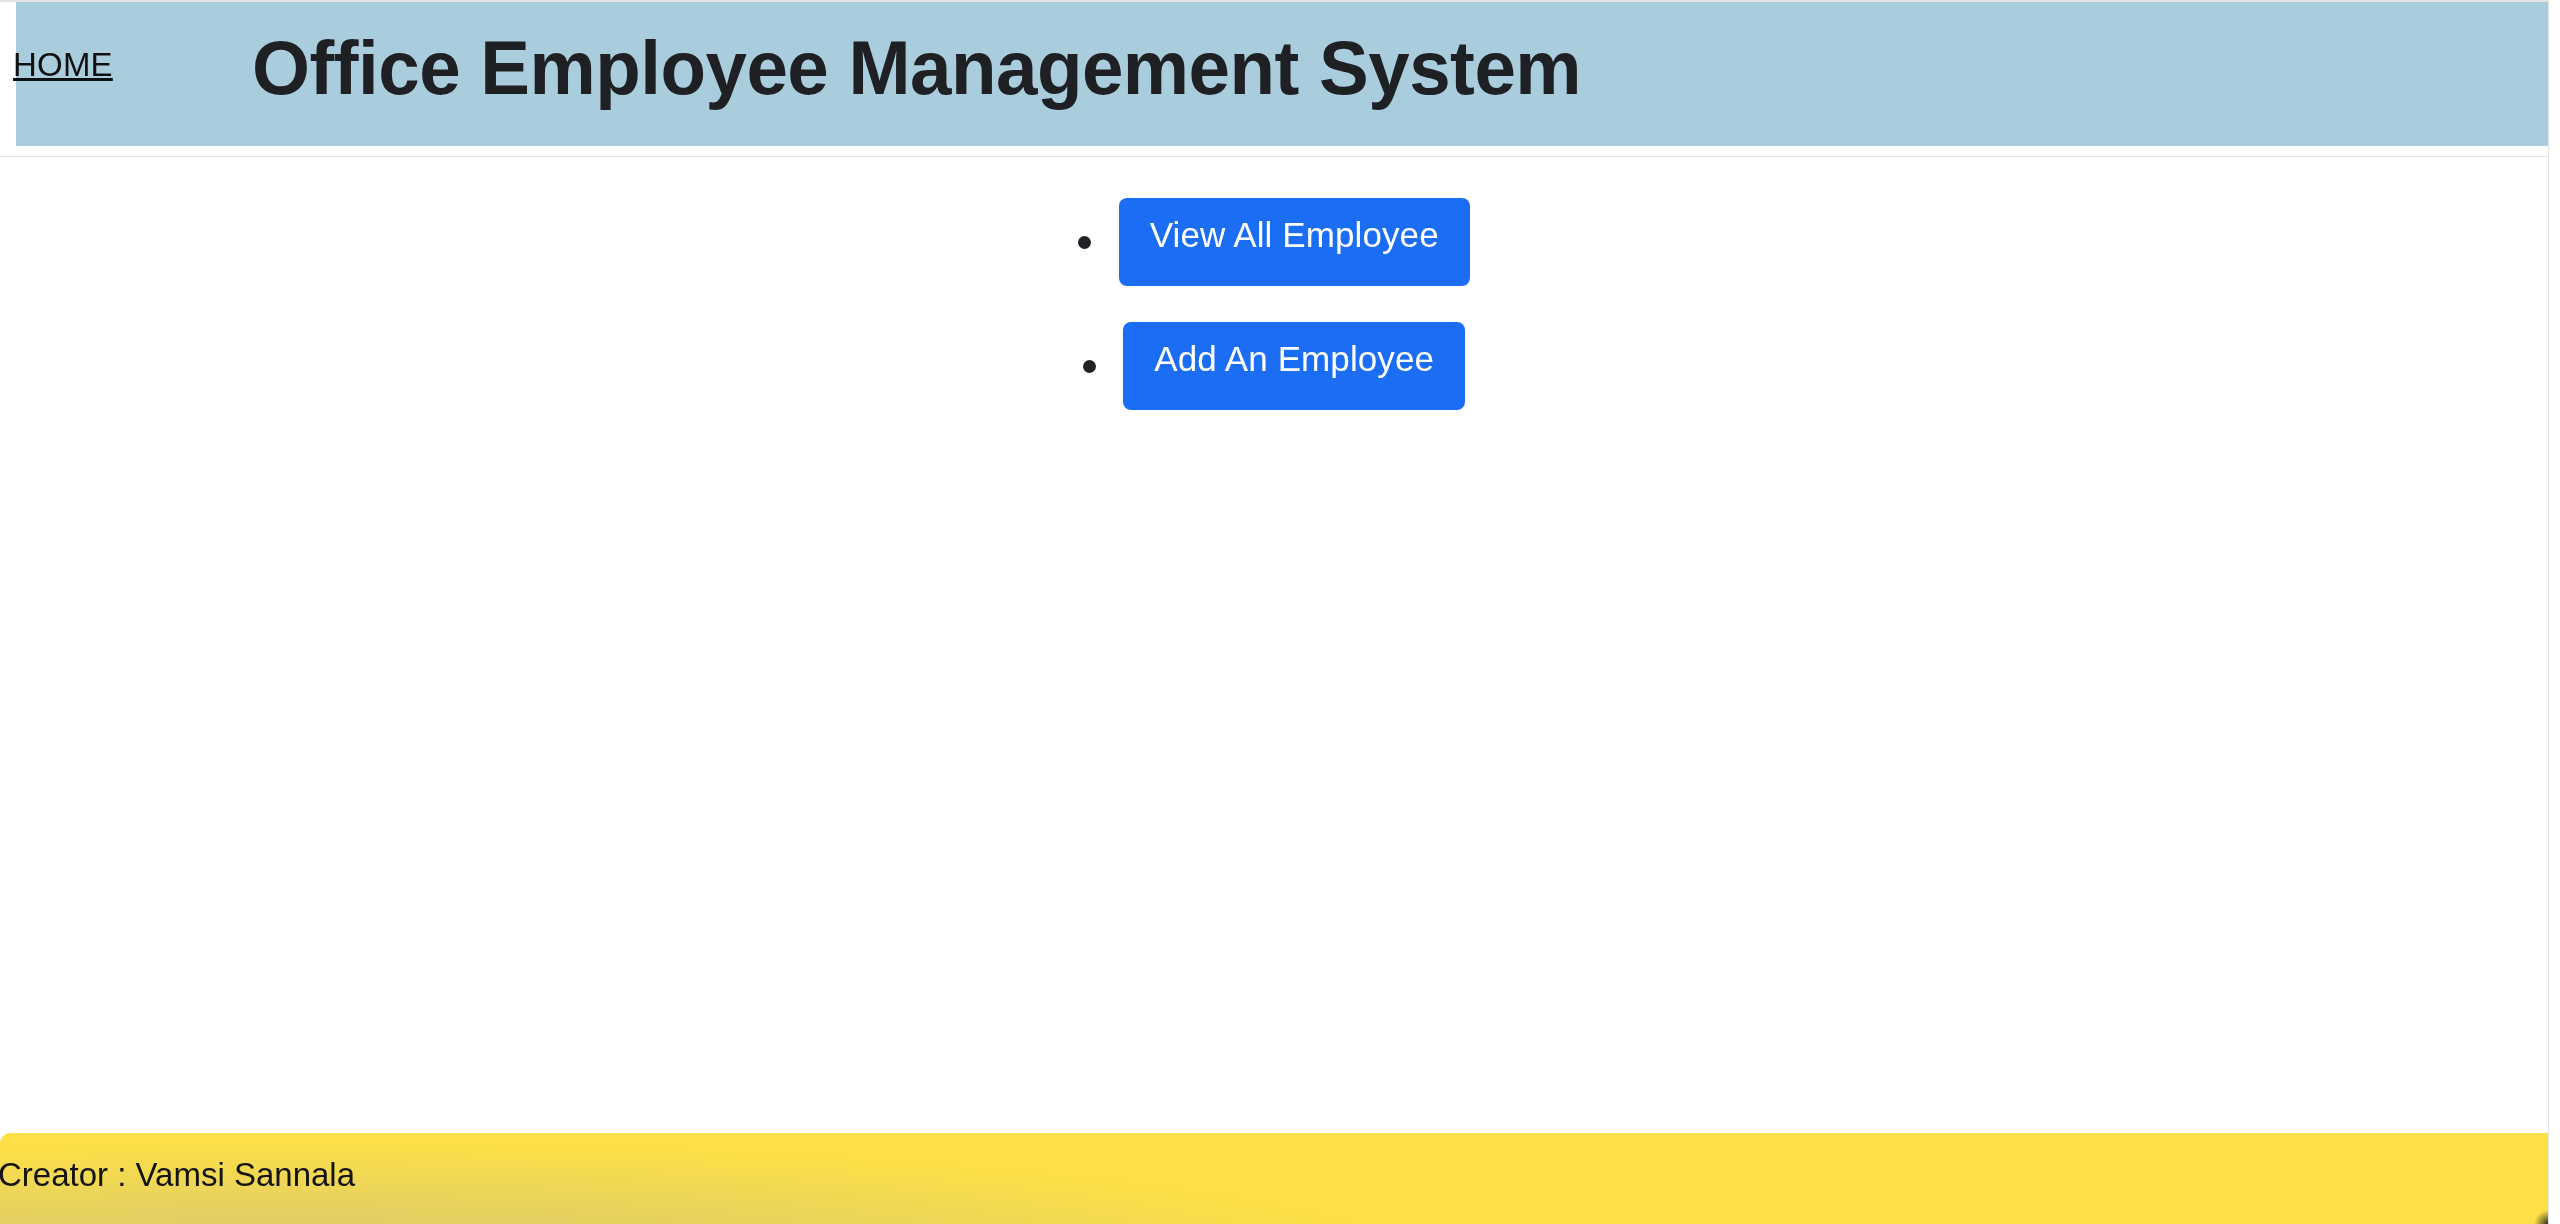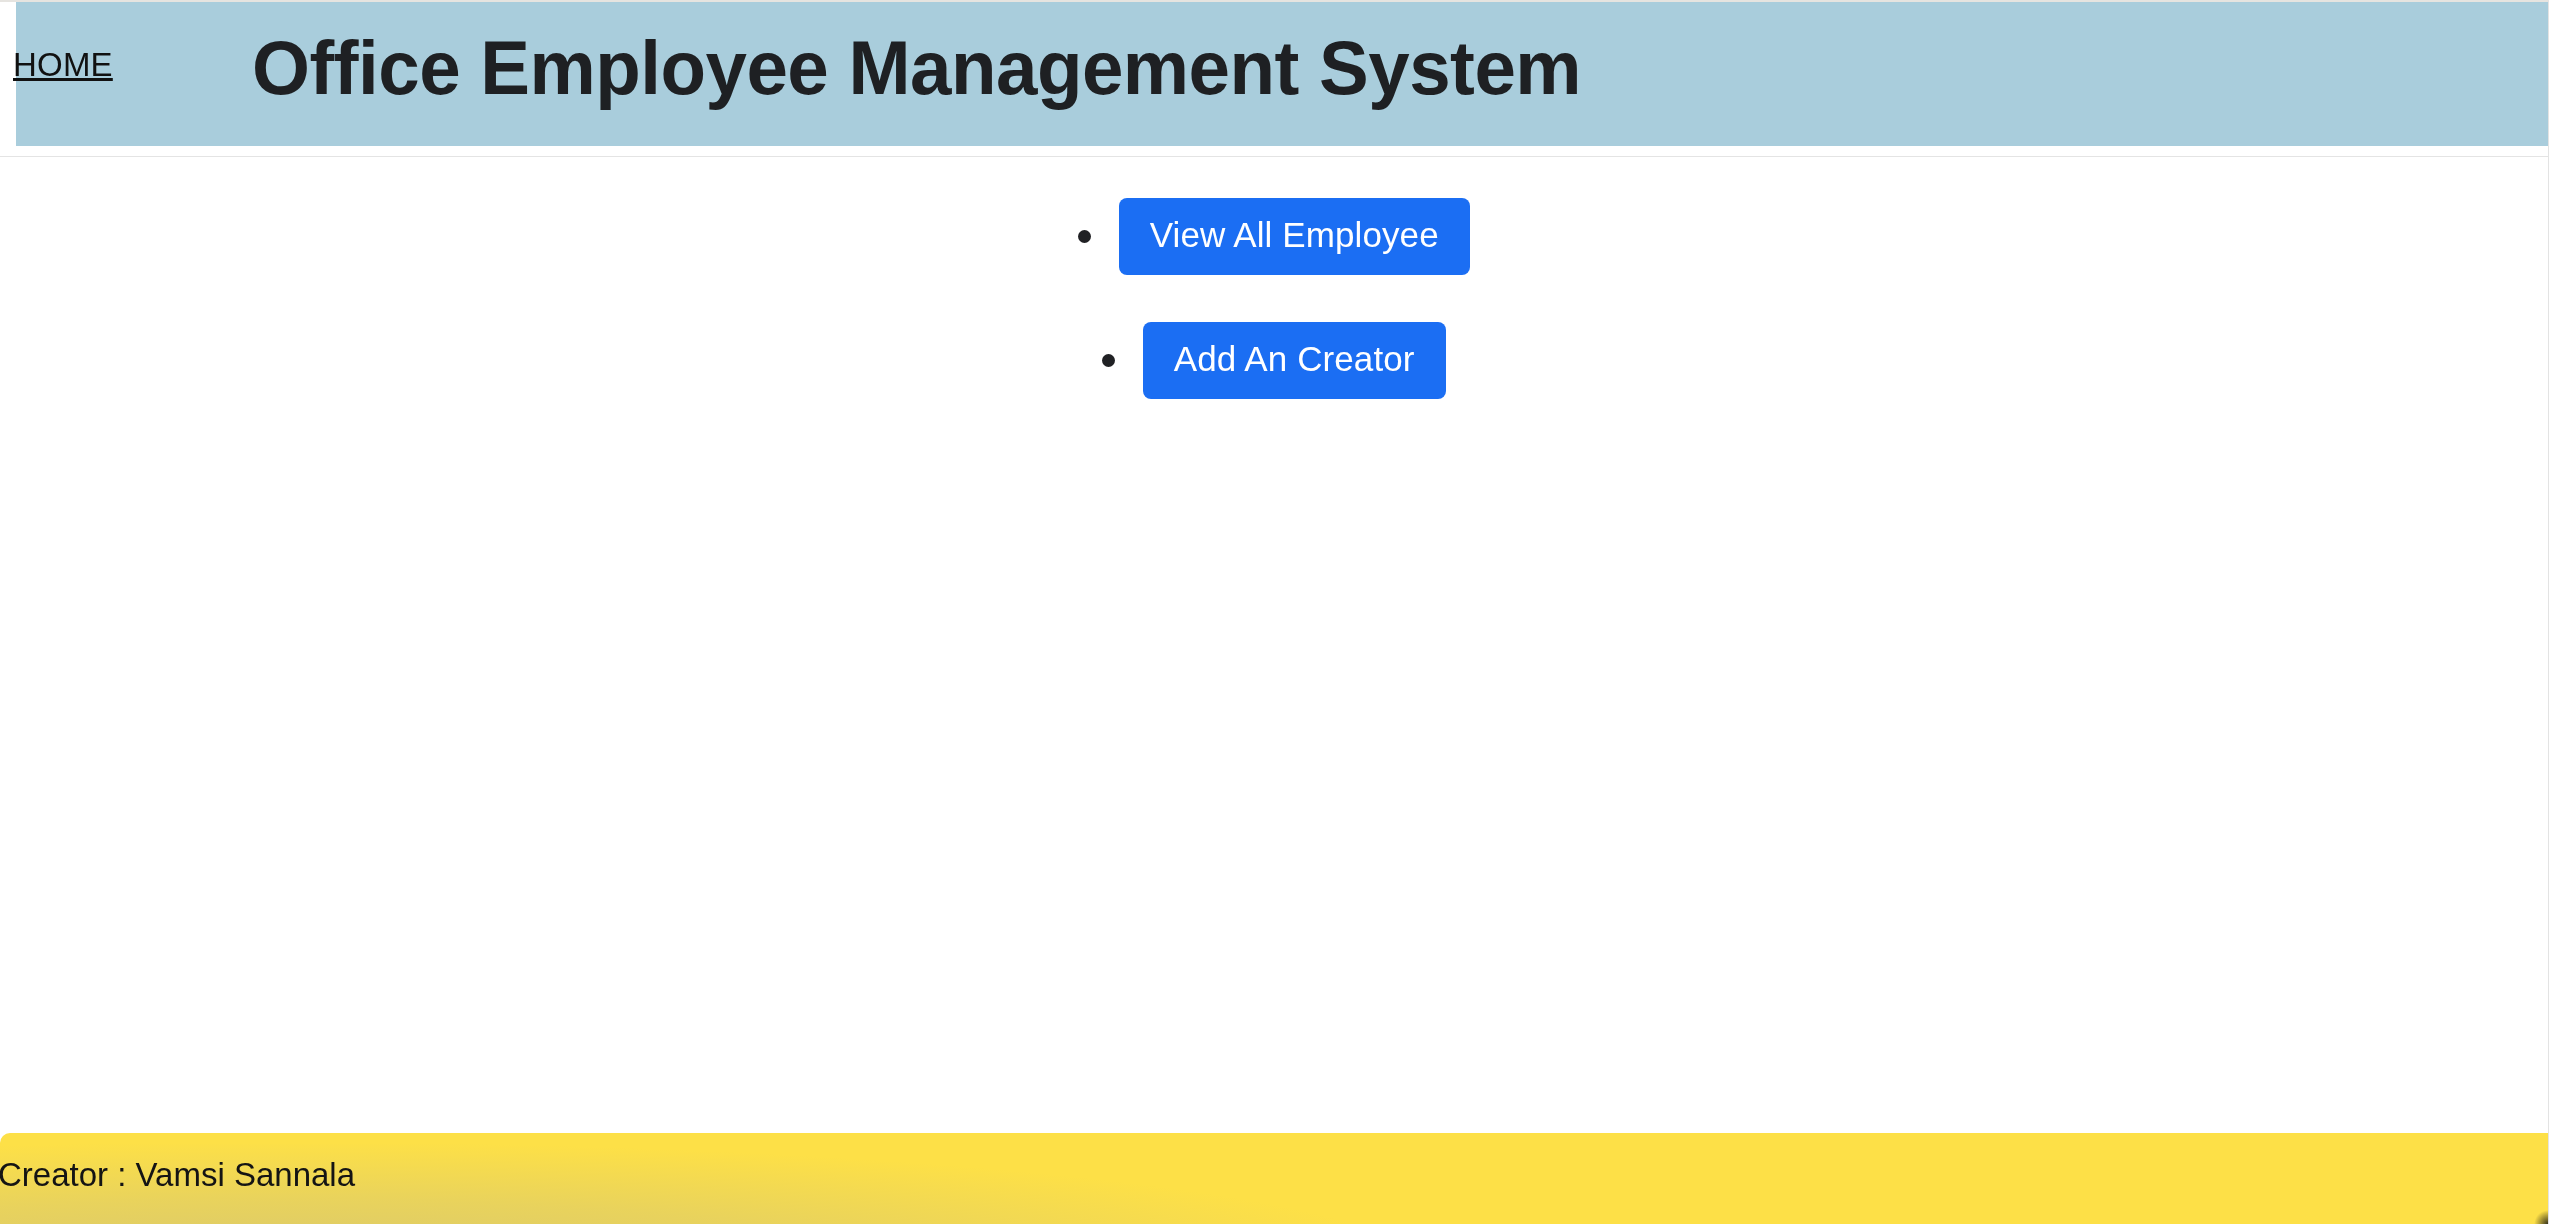--- a/index.html
+++ b/index.html
@@ -121,21 +121,21 @@
   .menu-button {
     display: inline-block;
     vertical-align: middle;
     background: #1b6ef3;
     color: #ffffff;
     border: none;
     border-radius: 8px;
     font-family: "Liberation Sans", "DejaVu Sans", sans-serif;
     font-size: 35px;
     line-height: 41px;
-    padding: 16px 31px 20px 31px;
+    padding: 16px 31px 31px 31px;
     cursor: pointer;
     letter-spacing: 0.1px;
     white-space: nowrap;
   }
 
   
   .footer {
     position: absolute;
     left: 0;
     bottom: 0;
@@ -192,21 +192,21 @@
     <li class="menu-item">
       <span class="menu-item-inner">
         <span class="bullet"></span>
         <button class="menu-button">View All Employee</button>
       </span>
     </li>
 
     <li class="menu-item">
       <span class="menu-item-inner">
         <span class="bullet"></span>
-        <button class="menu-button">Add An Creator</button>
+        <button class="menu-button">Add An Employee</button>
       </span>
     </li>
 
 
 
   </ul>
 
   <div class="footer">
     <div class="footer-shade"></div>
     <div class="footer-text">Creator : Vamsi Sannala</div>

